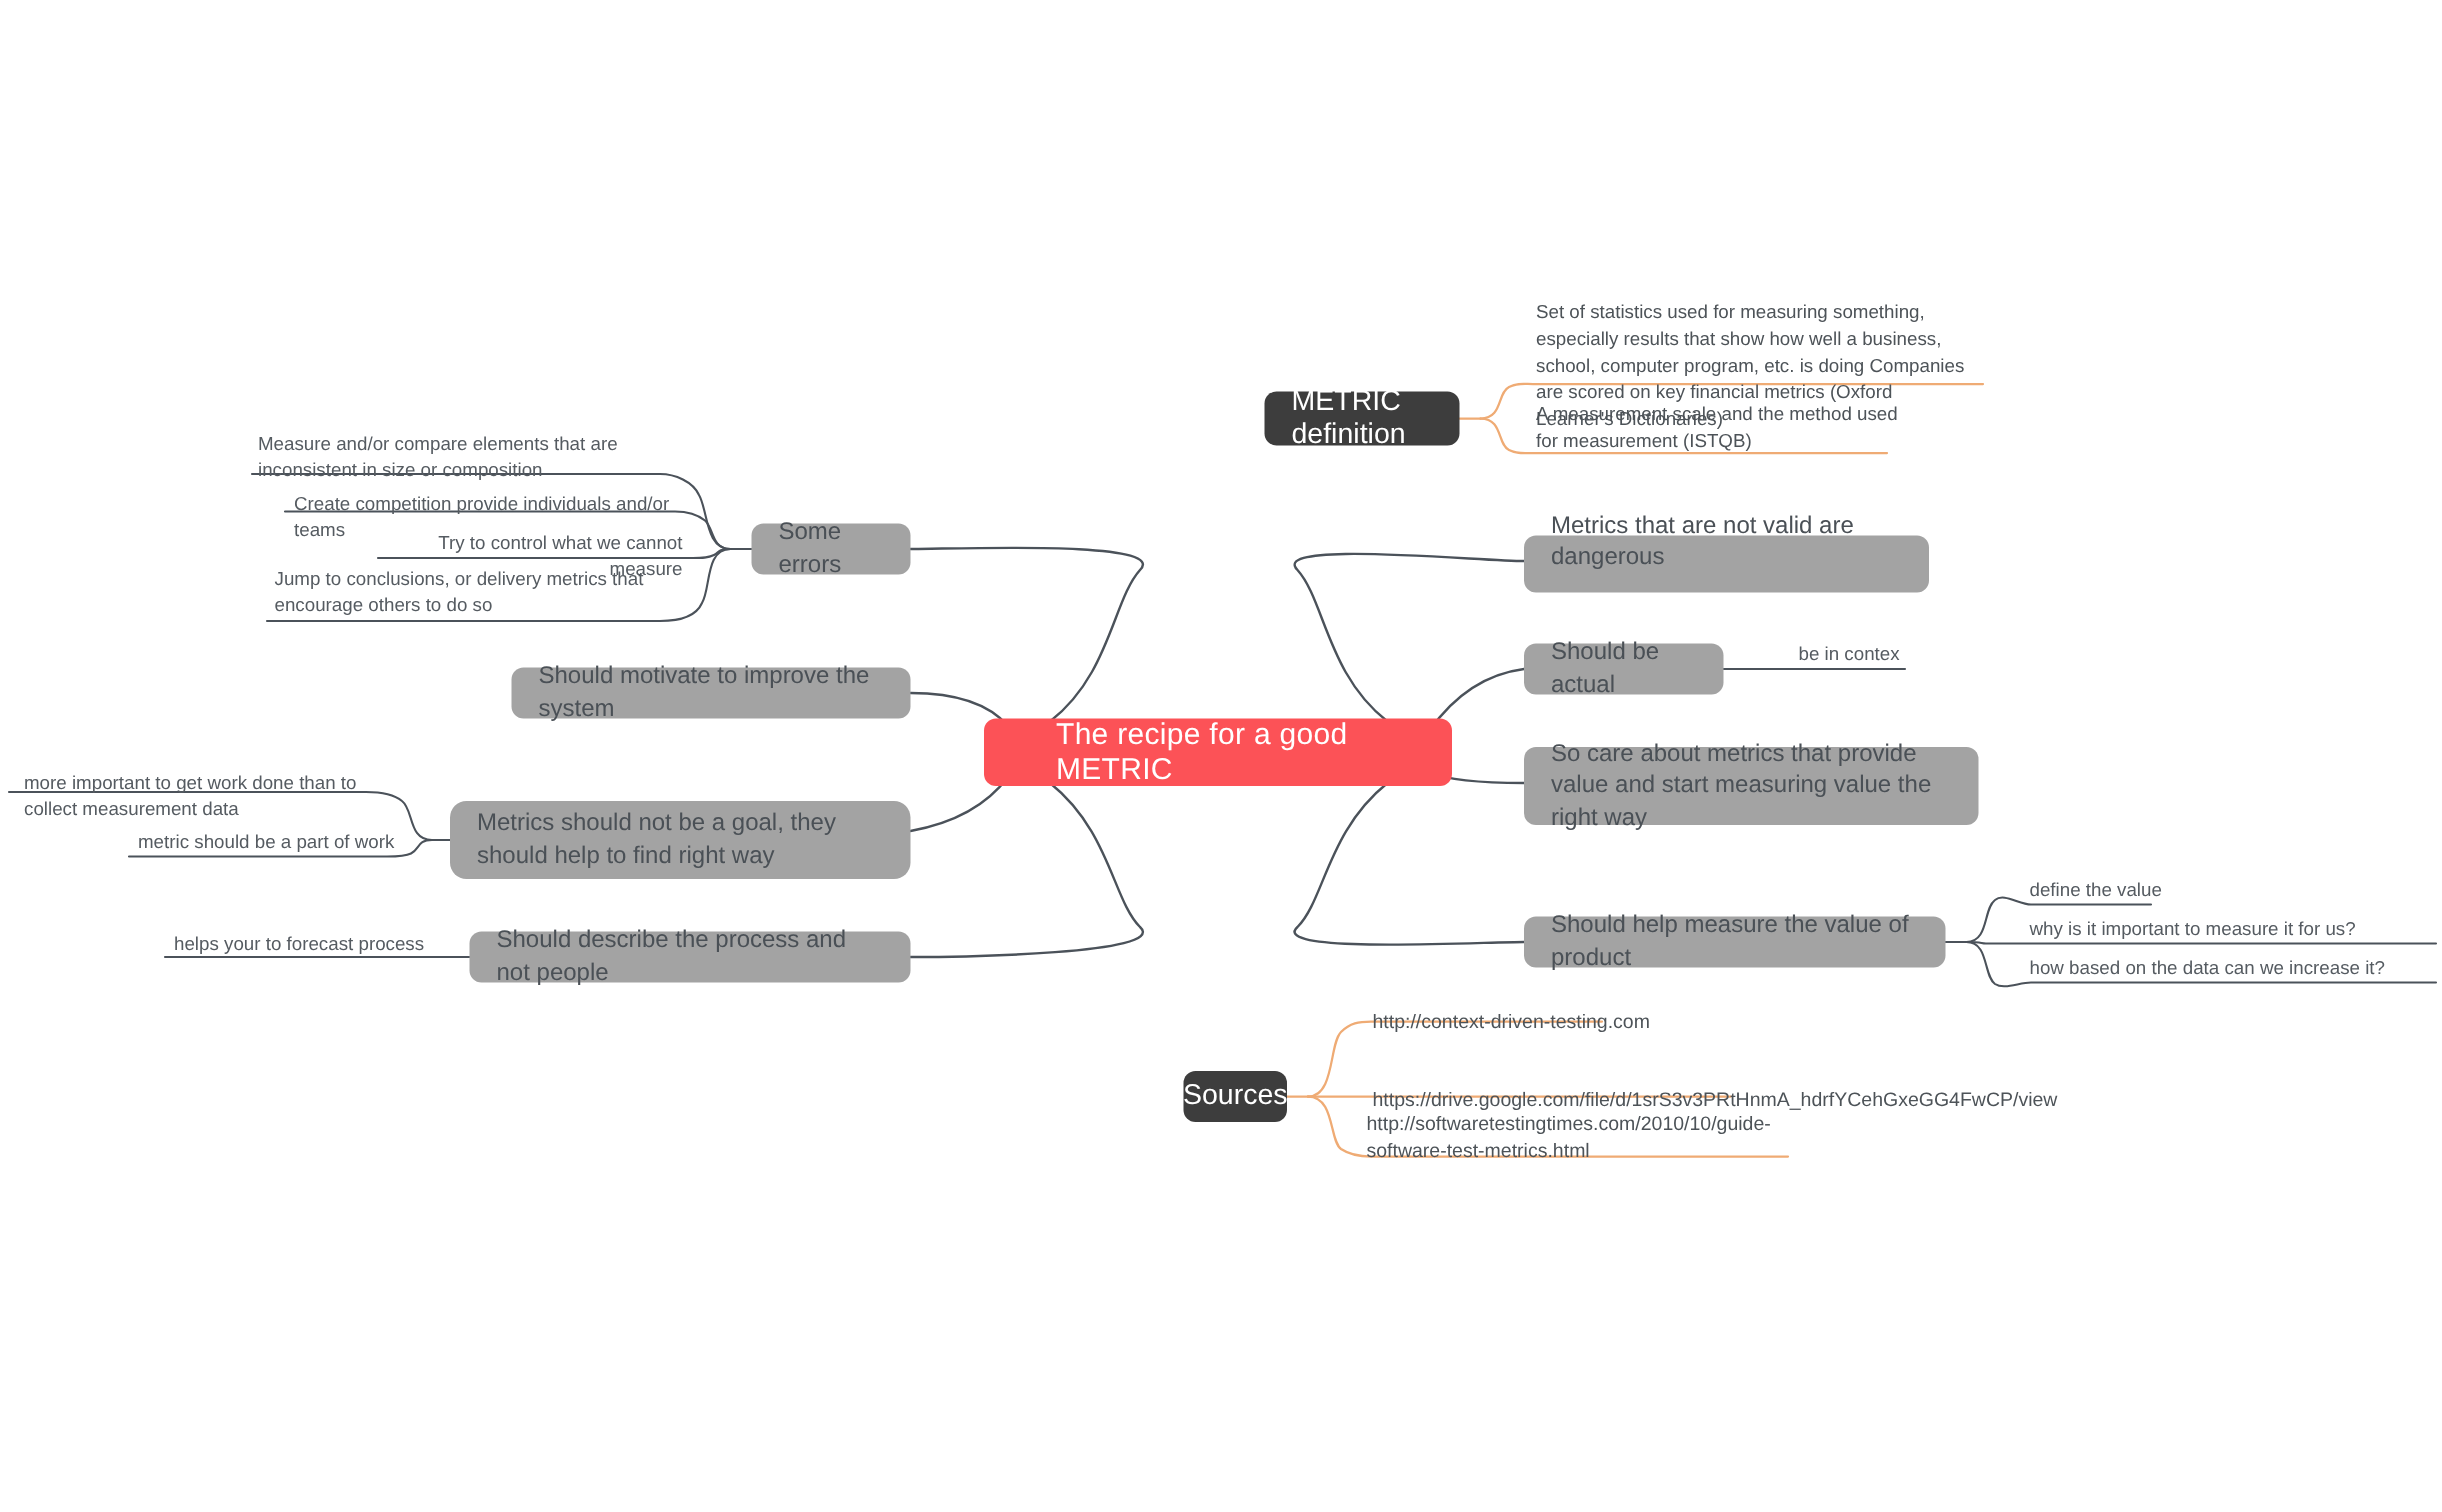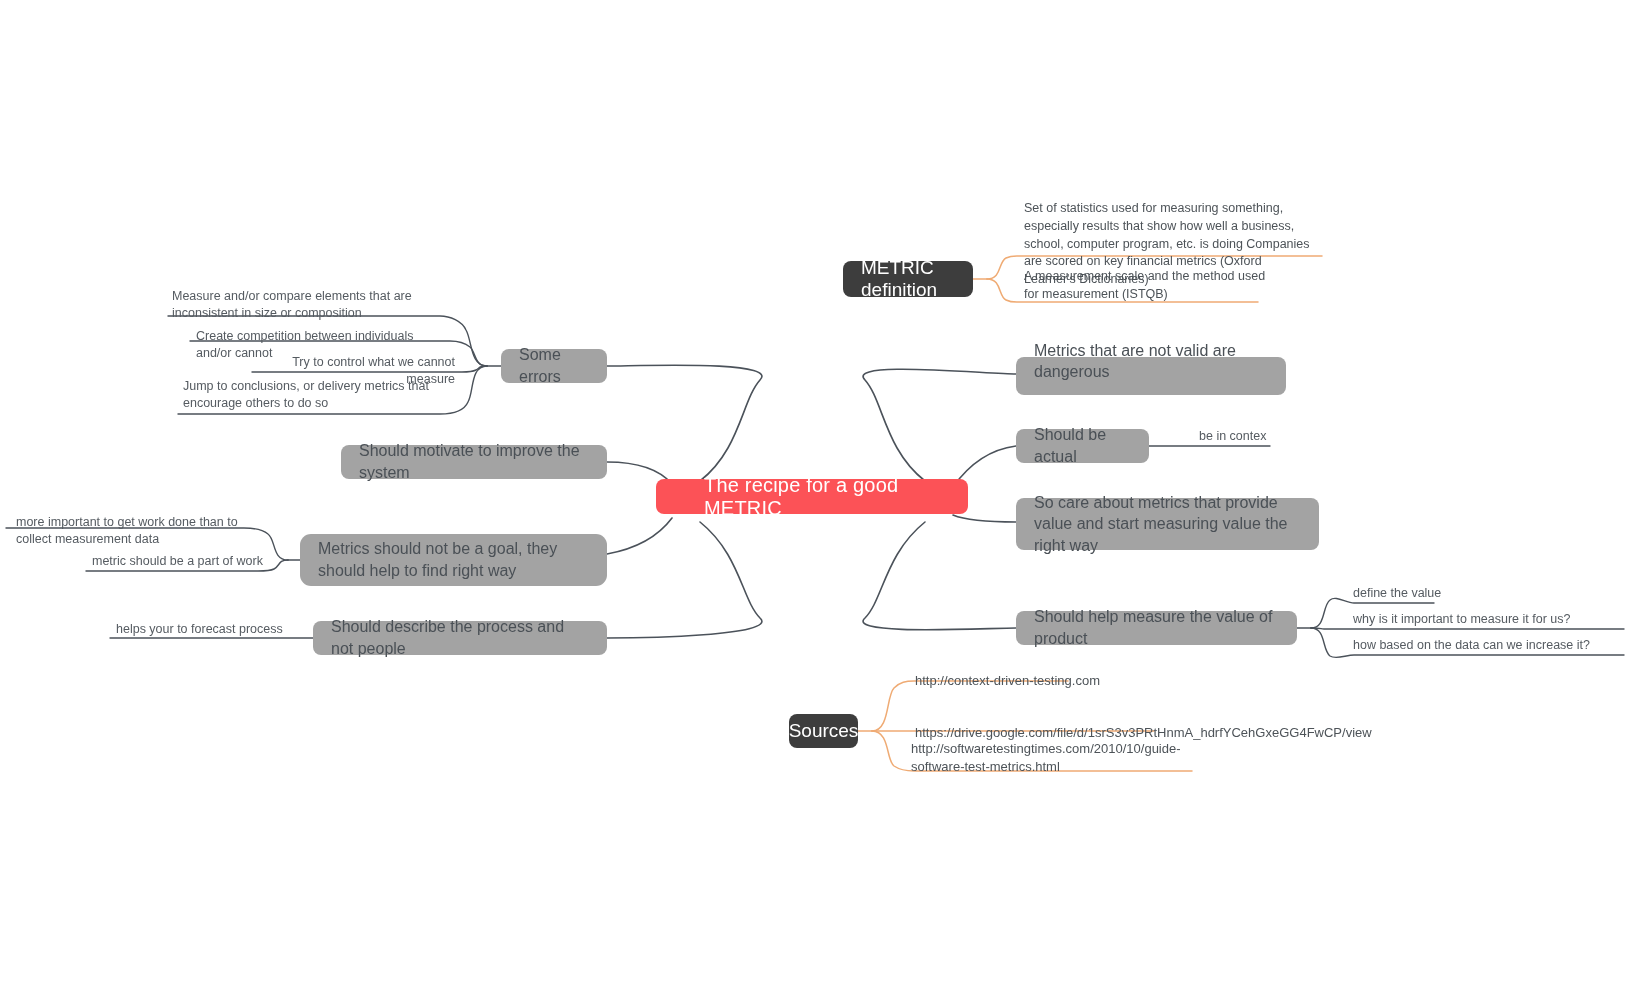--- a/index.html
+++ b/index.html
@@ -143,35 +143,35 @@
     </g>
 
     <g fill="none" stroke="#efab74" stroke-width="1.5" stroke-linecap="round">
       <path d="M 858 731 L 872 731"></path>
       <path d="M 872 731 C 890 731 886 696 894 688 C 900 682 906 681 914 681 L 1068 681"></path>
       <path d="M 872 731 C 884 731 882 731 886 731 C 890 731 898 731 904 731 L 1154 731"></path>
       <path d="M 872 731 C 890 731 886 760 894 766 C 900 770 906 771 914 771 L 1192 771"></path>
     </g>
   </svg>
 
-  <div class="node root" style="left:656px; top:479px; width:312px; height:35px;padding-left:48px;">
+  <div class="node root" style="left:656px; top:479px; width:312px; height:45px;padding-left:48px;">
     <span>The recipe for a good METRIC</span>
   </div>
 
   <div class="node dark" style="left:843px; top:261px; width:130px; height:36px;">
     <span>METRIC definition</span>
   </div>
   <div class="leaf defn" style="left:1024px; top:200px; width:292px;">Set of statistics used for measuring something, especially results that show how well a business, school, computer program, etc. is doing Companies are scored on key financial metrics (Oxford Learner's Dictionaries)</div>
   <div class="leaf defn" style="left:1024px; top:268px; width:244px;">A measurement scale and the method used for measurement (ISTQB)</div>
 
   <div class="node primary" style="left:501px; top:349px; width:106px; height:34px; justify-content:center;">
     <span>Some errors</span>
   </div>
   <div class="leaf" style="left:172px; top:288px; width:280px;">Measure and/or compare elements that are inconsistent in size or composition</div>
-  <div class="leaf" style="left:196px; top:328px; width:256px;">Create competition between individuals and/or cannot</div>
+  <div class="leaf" style="left:196px; top:328px; width:256px;">Create competition provide individuals and/or teams</div>
   <div class="leaf" style="left:259px; top:354px; width:196px; text-align:right;">Try to control what we cannot measure</div>
   <div class="leaf" style="left:183px; top:378px; width:272px;">Jump to conclusions, or delivery metrics that encourage others to do so</div>
 
   <div class="node primary" style="left:341px; top:445px; width:266px; height:34px; ">
     <span>Should motivate to improve the system</span>
   </div>
 
   <div class="node primary" style="left:300px; top:534px; width:307px; height:52px;border-radius:11px;">
     <span>Metrics should not be a goal, they should help to find right way</span>
   </div>

